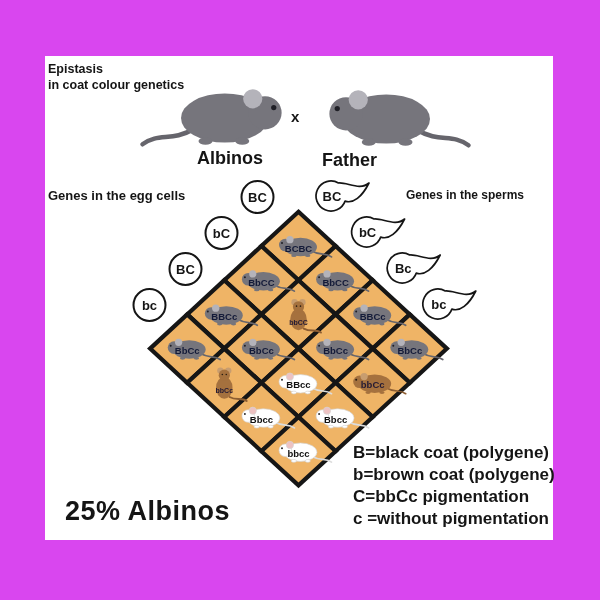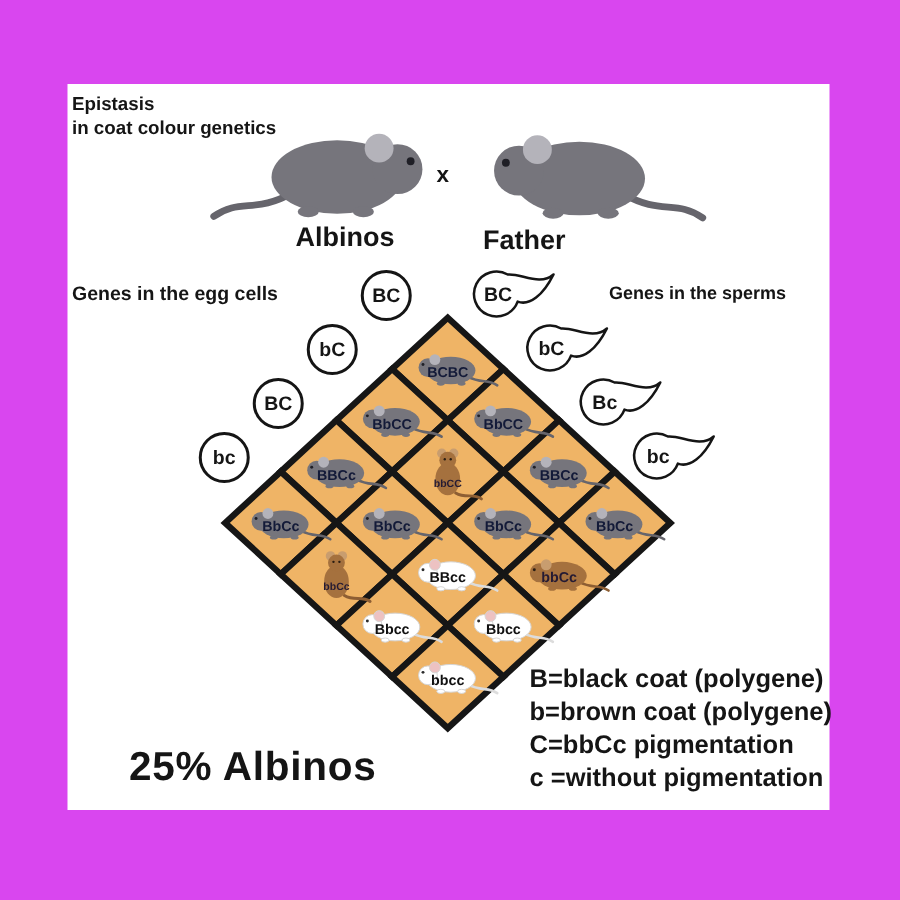--- a/index.html
+++ b/index.html
@@ -6,21 +6,21 @@
   .stage{position:relative;width:600px;height:600px;background:#d946ef;overflow:hidden;
          font-family:"Liberation Sans",sans-serif;color:#151515;}
   .card{position:absolute;left:45px;top:56px;width:508px;height:484px;background:#ffffff;}
   .txt{position:absolute;white-space:nowrap;}
   .title{left:48px;top:61px;font-size:12.5px;font-weight:bold;line-height:16px;}
   .mother{left:170px;top:148px;width:120px;text-align:center;font-size:18px;font-weight:bold;}
   .father{left:322px;top:150px;width:120px;font-size:18px;font-weight:bold;}
   .cross{left:291px;top:108px;font-size:15px;font-weight:bold;}
   .egglab{left:48px;top:188px;font-size:13px;font-weight:bold;}
   .spermlab{left:406px;top:188px;font-size:12px;font-weight:bold;}
-  .result{left:86px;top:496px;font-size:27px;font-weight:bold;letter-spacing:.5px;}
+  .result{left:65px;top:496px;font-size:27px;font-weight:bold;letter-spacing:.5px;}
   .legend{position:absolute;left:353px;top:442px;font-size:17px;font-weight:bold;line-height:22px;}
   svg#diagram{position:absolute;left:0;top:0;}
   svg text{font-family:"Liberation Sans",sans-serif;font-weight:bold;}
 </style>
 </head>
 <body>
 
 <div class="stage">
   <div class="card"></div>
 

